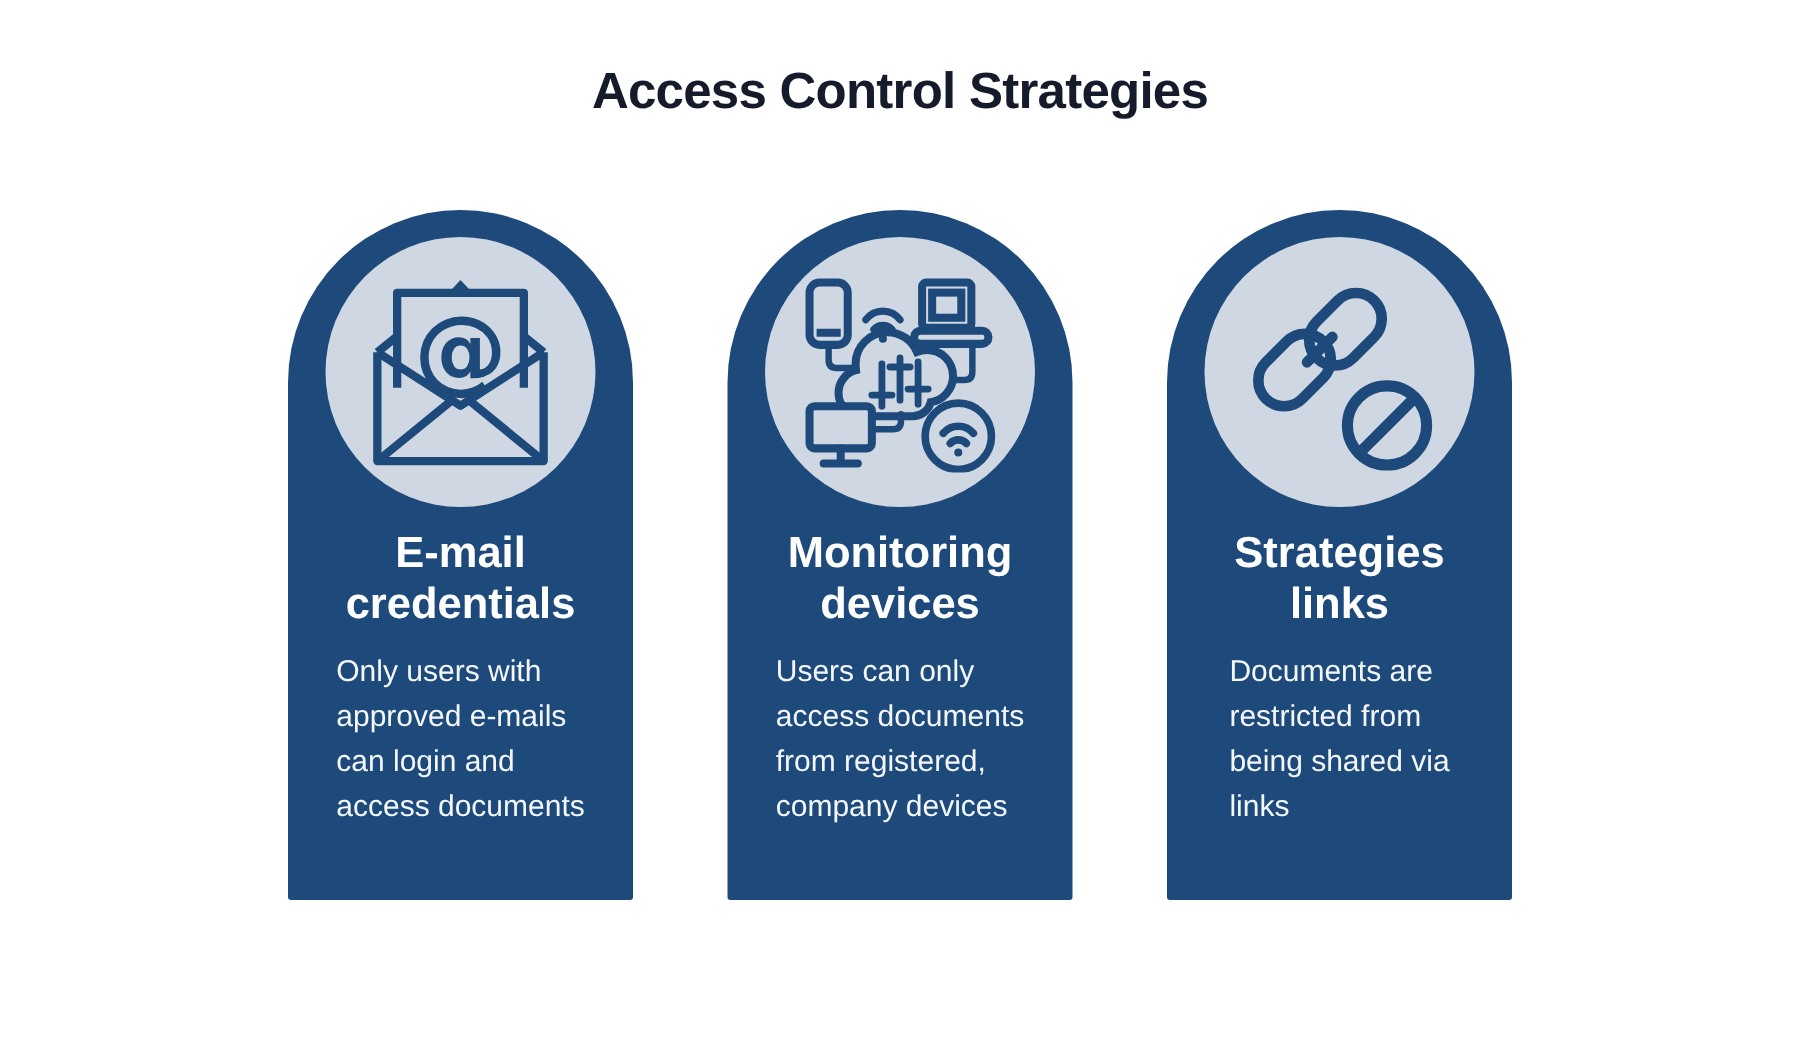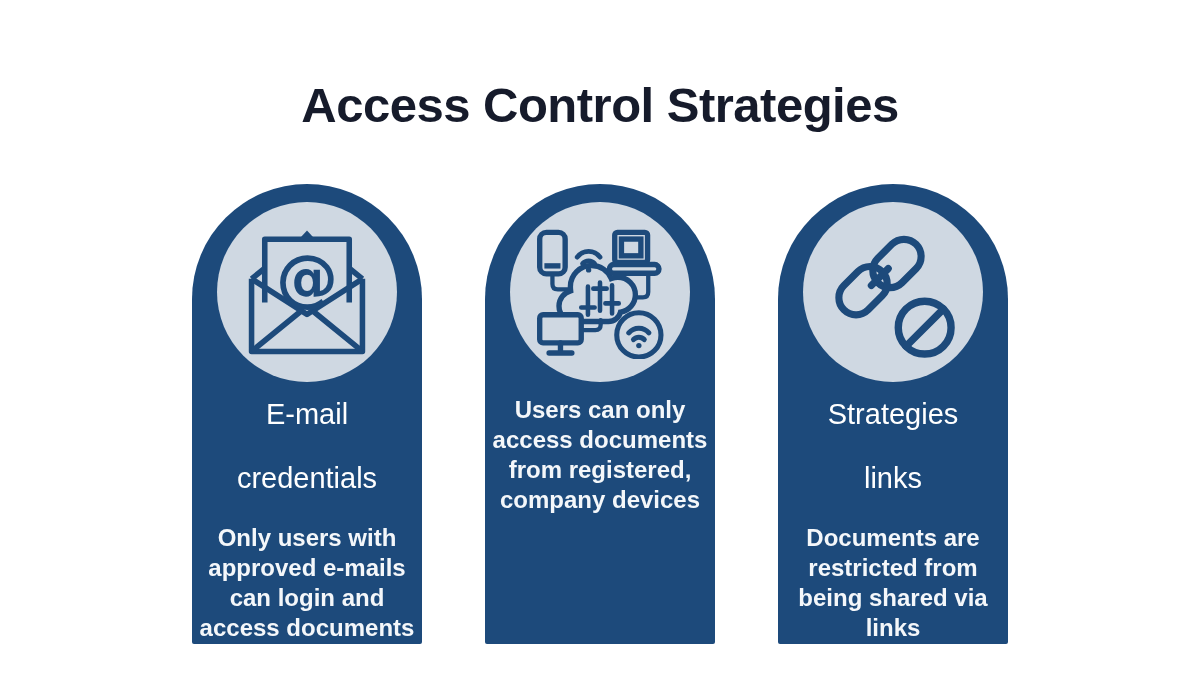--- a/index.html
+++ b/index.html
@@ -4,23 +4,23 @@
 <style>
   * { margin: 0; padding: 0; box-sizing: border-box; }
   html, body { width: 1200px; height: 700px; }
   body {
     background: var(--page-bg, #fff);
     font-family: "Liberation Sans", "DejaVu Sans", sans-serif;
     overflow: hidden;
   }
   .page { width: 1200px; height: 700px; position: relative; }
   .title {
-    margin-top: 76px;
+    margin-top: 32px;
     text-align: center;
-    font-size: 49px;
+    font-size: 34px;
     line-height: 58px;
     font-weight: 700;
     letter-spacing: -0.5px;
     color: var(--title-color, #161b2b);
   }
   .cards {
     margin-top: 50px;
     display: flex;
     justify-content: center;
     gap: 63px;
@@ -41,35 +41,34 @@
     border-radius: 50%;
     background: var(--circle-bg, #cfd8e2);
     color: var(--card-bg, #1d4a7b);
     display: flex;
     align-items: center;
     justify-content: center;
     flex-shrink: 0;
   }
   .badge svg { display: block; }
   .card-heading {
-    margin-top: 0;
+    margin-top: 14px;
     font-size: 29px;
-    line-height: 64px;
-    font-weight: 400;
+    line-height: 34px;
+    font-weight: 700;
     color: var(--heading-color, #ffffff);
     text-align: center;
     white-space: pre-line;
   }
   .card-desc {
     margin-top: 13px;
-    font-size: 24px;
+    font-size: 20px;
     line-height: 30px;
-    font-weight: 700;
+    font-weight: 400;
     color: var(--body-color, #f4f7fa);
-    text-align: center;
     white-space: pre-line;
   }
   .stroke { stroke: currentColor; fill: none; }
   .bgfill { fill: var(--circle-bg, #cfd8e2); }
   .inkfill { fill: currentColor; stroke: none; }
 </style>
 </head>
 <body>
 
 <div class="page">
@@ -152,20 +151,22 @@
           </g>
 
           <g class="stroke" stroke-width="3.8" stroke-linecap="round">
             <circle class="bgfill" cx="79" cy="82" r="16.5"></circle>
             <path d="M71.5 80.5 a9.8 9.8 0 0 1 15 0"></path>
             <path d="M75 85.5 a5.5 5.5 0 0 1 8 0"></path>
           </g>
           <circle class="inkfill" cx="79" cy="90" r="2"></circle>
         </svg>
       </div>
+      <h2 class="card-heading">Monitoring
+devices</h2>
       <p class="card-desc">Users can only
 access documents
 from registered,
 company devices</p>
     </section>
 
     <section class="card">
       <div class="badge">
         <svg width="132" height="132" viewBox="0 0 100 100">
 

